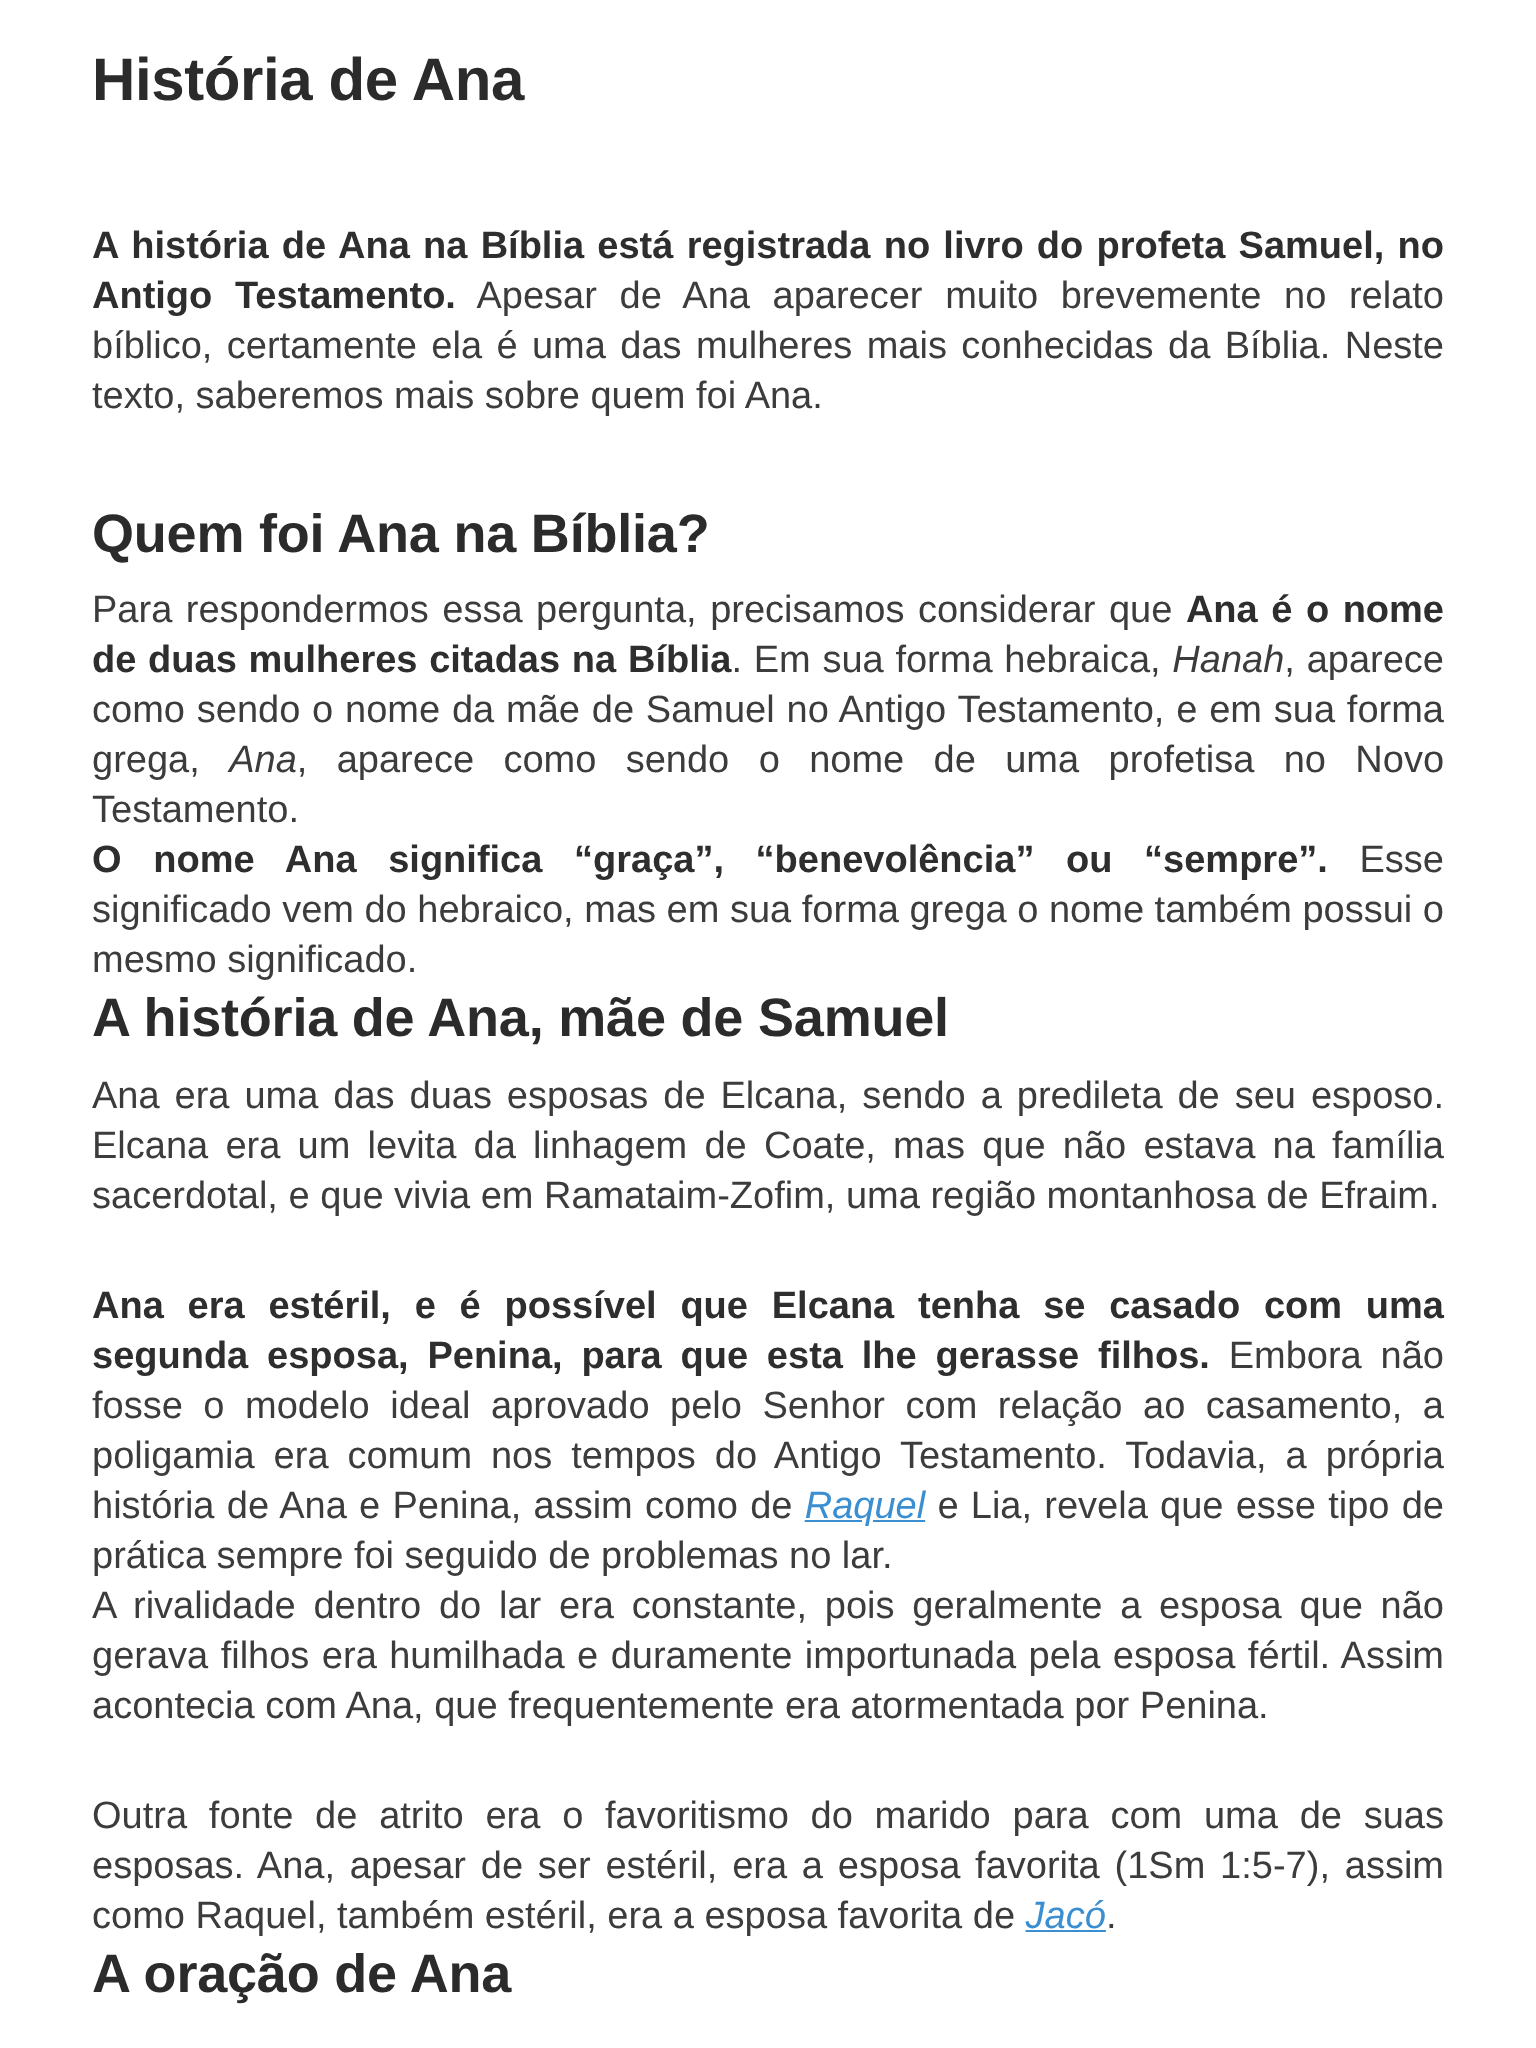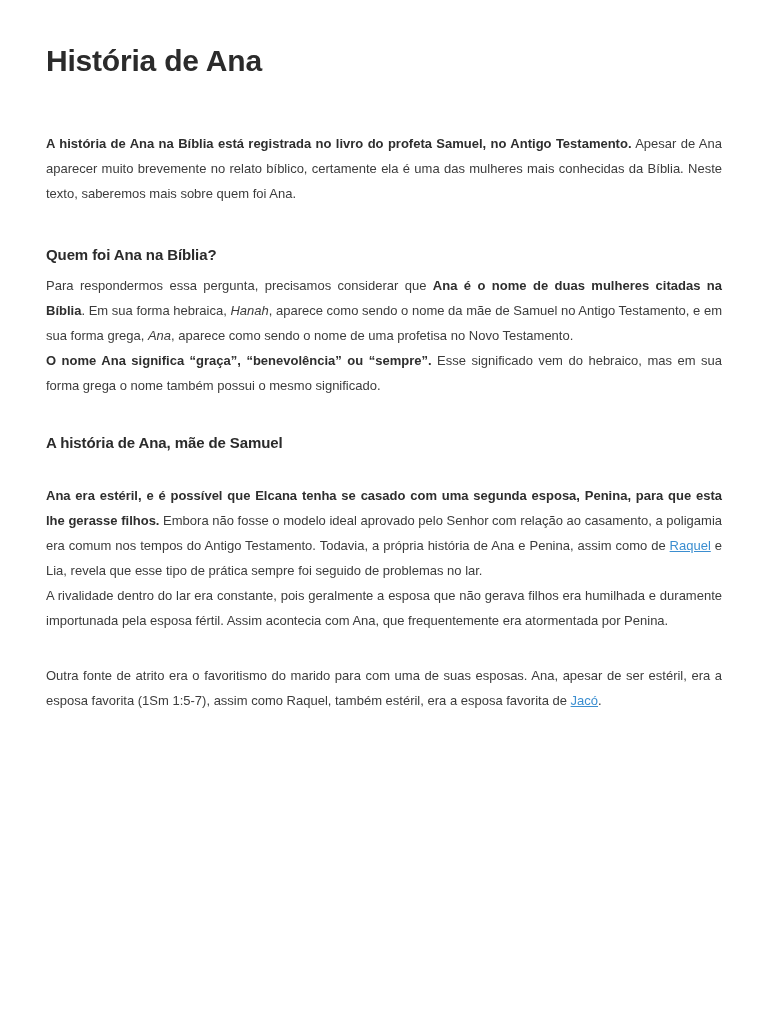--- a/index.html
+++ b/index.html
@@ -13,58 +13,58 @@
     height: 1024px;
     overflow: hidden;
     font-family: "Liberation Sans", sans-serif;
     color: #3c3c3c;
     -webkit-font-smoothing: antialiased;
   }
   .page {
     box-sizing: border-box;
     width: 768px;
     height: 716px;
-    padding: 44px 46px 0 46px;
+    padding: 24px 46px 0 46px;
     background: #ffffff;
   }
   .doc-title {
     font-size: 30px;
     font-weight: bold;
     color: #2b2b2b;
     letter-spacing: -0.2px;
     margin: 0 0 52px 0;
     line-height: 1.15;
   }
   h2.section-heading {
-    font-size: 15px;
+    font-size: 27px;
     font-weight: bold;
     color: #2b2b2b;
     margin: 0 0 9px 0;
     line-height: 1.25;
     letter-spacing: -0.1px;
   }
   h2.heading-gap-lg {
-    margin-top: 36px;
   }
   p.body-text {
-    font-size: 13px;
+    font-size: 19px;
     line-height: 25px;
     color: #3c3c3c;
     text-align: justify;
     margin: 0;
     hyphens: none;
   }
   p.gap-sm  { margin-top: 0; }
   p.gap-xl  { margin-top: 30px; }
   .first-para { margin-top: 0; }
   strong { font-weight: bold; color: #2e2e2e; }
   em { font-style: italic; }
   a.doc-link {
     color: #3b8ed0;
     text-decoration: underline;
+    font-style: italic;
   }
   .intro-block { margin-bottom: 40px; }
 </style>
 </head>
 <body>
 
 <div class="page">
 
   <h1 class="doc-title">História de Ana</h1>
 
@@ -77,22 +77,26 @@
 
     <p class="body-text gap-sm"><span>Para respondermos essa pergunta, precisamos considerar que </span><strong>Ana é o nome de duas mulheres citadas na Bíblia</strong><span>. Em sua forma hebraica, </span><em>Hanah</em><span>, aparece como sendo o nome da mãe de Samuel no Antigo Testamento, e em sua forma grega, </span><em>Ana</em><span>, aparece como sendo o nome de uma profetisa no Novo Testamento.</span></p>
 
     <p class="body-text gap-sm"><strong>O nome Ana significa “graça”, “benevolência” ou “sempre”.</strong><span> Esse significado vem do hebraico, mas em sua forma grega o nome também possui o mesmo significado.</span></p>
   </section>
 
   <section>
     <h2 class="section-heading heading-gap-lg">A história de Ana, mãe de Samuel</h2>
 
 
+    <p class="body-text gap-sm">Ana era uma das duas esposas de Elcana, sendo a predileta de seu esposo. Elcana era um levita da linhagem de Coate, mas que não estava na família sacerdotal, e que vivia em Ramataim-Zofim, uma região montanhosa de Efraim.</p>
 
     <p class="body-text gap-xl"><strong>Ana era estéril, e é possível que Elcana tenha se casado com uma segunda esposa, Penina, para que esta lhe gerasse filhos.</strong><span> Embora não fosse o modelo ideal aprovado pelo Senhor com relação ao casamento, a poligamia era comum nos tempos do Antigo Testamento. Todavia, a própria história de Ana e Penina, assim como de </span><a class="doc-link" href="#">Raquel</a><span> e Lia, revela que esse tipo de prática sempre foi seguido de problemas no lar.</span></p>
 
     <p class="body-text gap-sm">A rivalidade dentro do lar era constante, pois geralmente a esposa que não gerava filhos era humilhada e duramente importunada pela esposa fértil. Assim acontecia com Ana, que frequentemente era atormentada por Penina.</p>
 
     <p class="body-text gap-xl"><span>Outra fonte de atrito era o favoritismo do marido para com uma de suas esposas. Ana, apesar de ser estéril, era a esposa favorita (1Sm 1:5-7), assim como Raquel, também estéril, era a esposa favorita de </span><a class="doc-link" href="#">Jacó</a><span>.</span></p>
   </section>
 
+  <section>
+    <h2 class="section-heading heading-gap-lg">A oração de Ana</h2>
+  </section>
 
 </div>
 
 </body></html>

